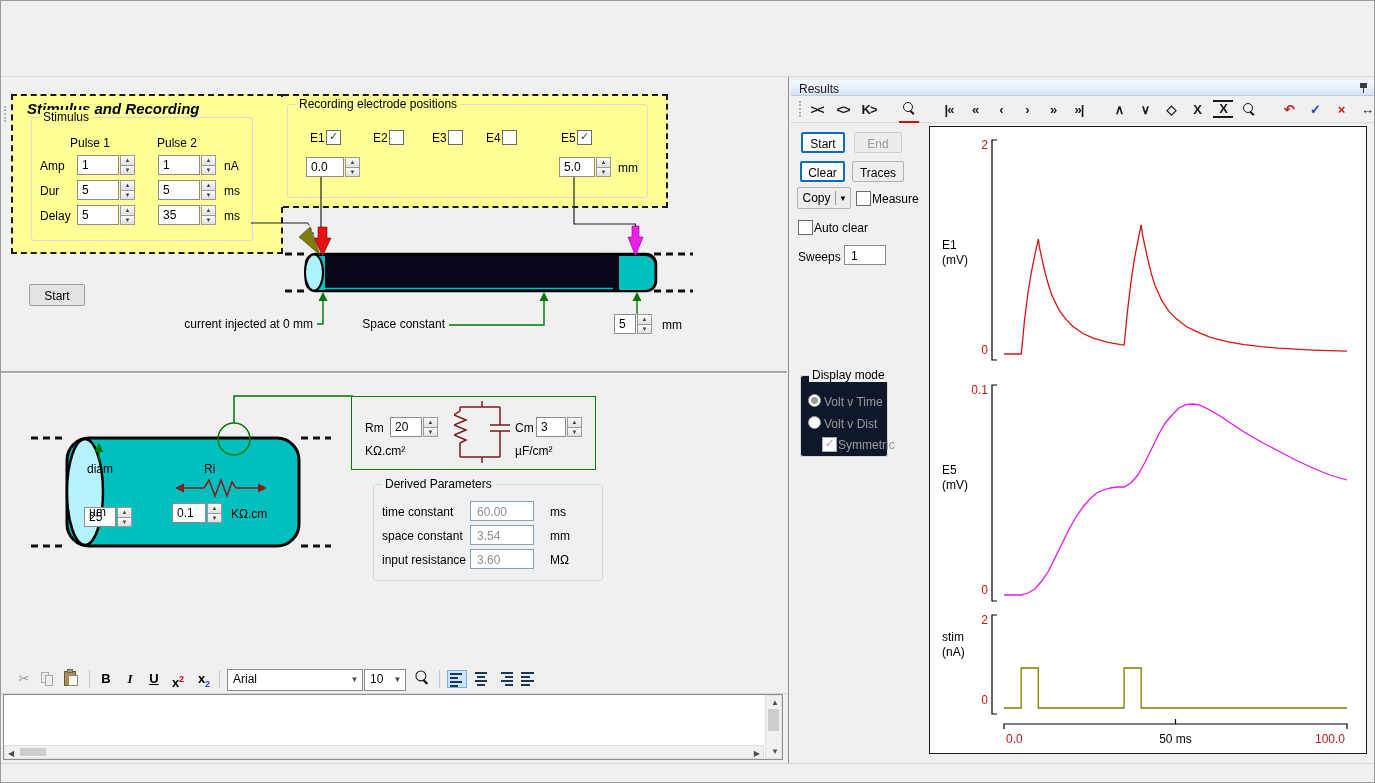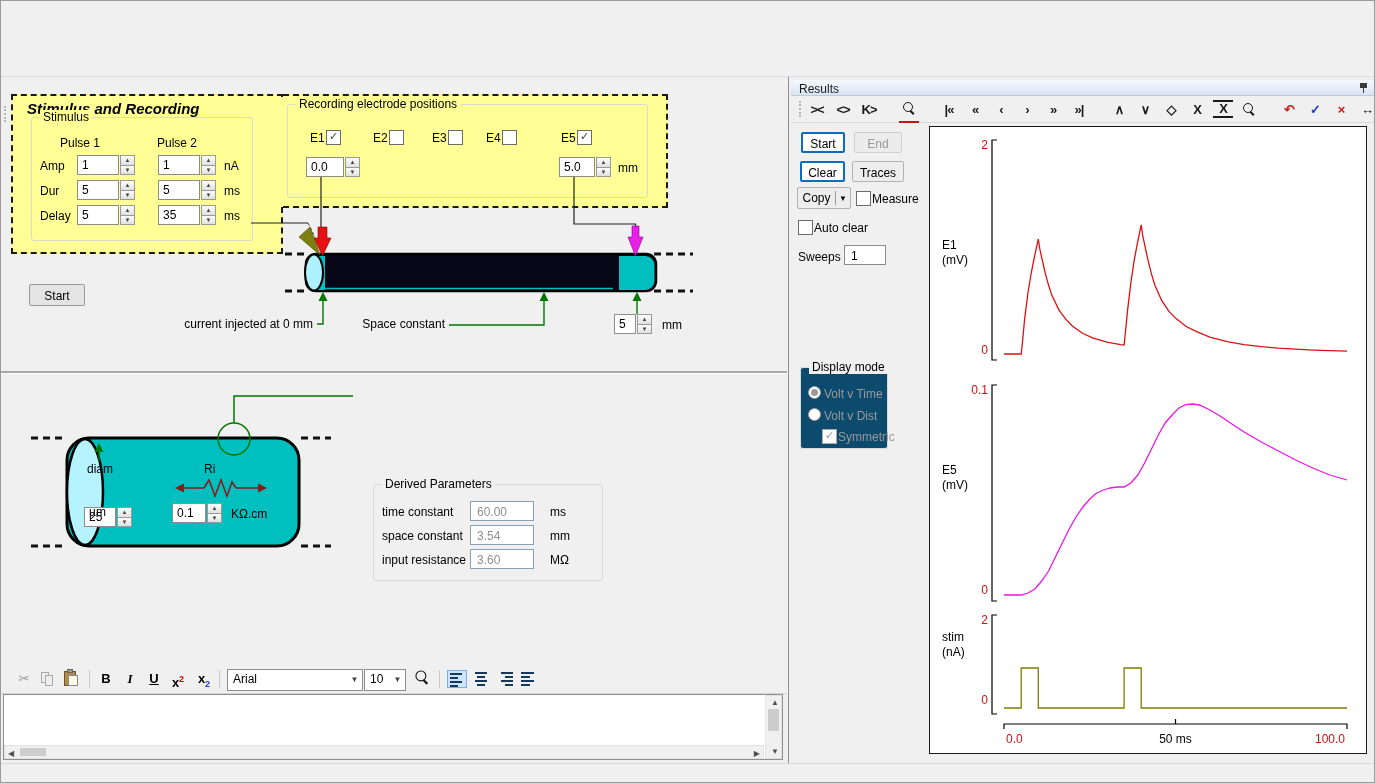--- a/index.html
+++ b/index.html
@@ -112,21 +112,21 @@
   </div>
 
   <div class="ypanel" style="left:10px;top:93px;width:272px;height:160px;z-index:2"></div>
   <div class="ypanel" style="left:282px;top:93px;width:385px;height:114px;border-left:none;z-index:2"></div>
   <div class="abs" style="left:278px;top:96px;width:8px;height:108px;background:#ffff96;z-index:3"></div>
 
   <div class="abs ytitle" style="left:26px;top:99px;z-index:4">Stimulus and Recording</div>
 
   <div class="gb" style="left:30px;top:116px;width:220px;height:122px;z-index:4">
     <span class="lg" style="background:#ffff96">Stimulus</span>
-    <div class="lbl" style="left:28px;top:18px">Pulse 1</div>
+    <div class="lbl" style="left:38px;top:18px">Pulse 1</div>
     <div class="lbl" style="left:125px;top:18px">Pulse 2</div>
 
     <div class="lbl" style="left:8px;top:41px">Amp</div>
     <div class="sp" style="left:45px;top:37px;width:58px">
         <span class="v">1</span>
         <span class="b">
           <i>▲</i>
           <i>▼</i>
         </span>
       </div>
@@ -300,20 +300,46 @@
   <div class="abs lbl" style="left:203px;top:461px;z-index:5">Ri</div>
   <div class="sp" style="left:171px;top:502px;width:50px;z-index:5">
       <span class="v">0.1</span>
       <span class="b">
         <i>▲</i>
         <i>▼</i>
       </span>
     </div>
   <div class="abs lbl" style="left:230px;top:506px;z-index:5">KΩ.cm</div>
 
+  <div class="abs" style="left:350px;top:395px;width:243px;height:72px;border:1.5px solid #008000;background:#f0f0f0;z-index:5">
+    <div class="lbl" style="left:13px;top:24px">Rm</div>
+    <div class="sp" style="left:38px;top:20px;width:48px">
+        <span class="v">20</span>
+        <span class="b">
+          <i>▲</i>
+          <i>▼</i>
+        </span>
+      </div>
+    <div class="lbl" style="left:13px;top:47px">KΩ.cm²</div>
+    <svg class="abs" style="left:102px;top:4px" width="56" height="62">
+      <g stroke="#7b1a1a" stroke-width="1.5" fill="none">
+        <path d="M28 0 V6 M6 6 H46 M28 56 V62 M6 56 H46 M6 6 V10 M6 42 V56 M46 6 V24 M46 30 V56 M36 24 H56 M36 30 H56"></path>
+        <polyline points="6,10 0,14 12,19 0,24 12,29 0,34 12,39 6,42"></polyline>
+      </g>
+    </svg>
+    <div class="lbl" style="left:163px;top:24px">Cm</div>
+    <div class="sp" style="left:184px;top:20px;width:46px">
+        <span class="v">3</span>
+        <span class="b">
+          <i>▲</i>
+          <i>▼</i>
+        </span>
+      </div>
+    <div class="lbl" style="left:163px;top:47px">µF/cm²</div>
+  </div>
 
   <div class="gb" style="left:372px;top:483px;width:228px;height:95px;background:#f0f0f0;z-index:5">
     <span class="lg" style="background:#f0f0f0">Derived Parameters</span>
     <div class="lbl" style="left:8px;top:20px">time constant</div>
     <div class="abs" style="left:96px;top:16px;width:64px;height:20px;background:#fff;border:1px solid #8aa0b5;font-size:12px;color:#8f8f8f;padding:3px 0 0 6px;box-sizing:border-box">60.00</div>
     <div class="lbl" style="left:176px;top:20px">ms</div>
     <div class="lbl" style="left:8px;top:44px">space constant</div>
     <div class="abs" style="left:96px;top:40px;width:64px;height:20px;background:#fff;border:1px solid #8aa0b5;font-size:12px;color:#8f8f8f;padding:3px 0 0 6px;box-sizing:border-box">3.54</div>
     <div class="lbl" style="left:176px;top:44px">mm</div>
     <div class="lbl" style="left:8px;top:68px">input resistance</div>
@@ -436,21 +462,21 @@
       <span style="width:1px;height:14px;background:#9a9a9a"></span>
       <span style="width:14px;font-size:8px">▼</span>
     </div>
     <div class="cb" style="left:63px;top:68px"></div>
     <div class="lbl" style="left:79px;top:69px">Measure</div>
     <div class="cb" style="left:5px;top:97px"></div>
     <div class="lbl" style="left:21px;top:98px">Auto clear</div>
     <div class="lbl" style="left:5px;top:127px">Sweeps</div>
     <div class="abs" style="left:51px;top:122px;width:42px;height:20px;background:#fff;border:1px solid #8c8c8c;font-size:12px;padding:3px 0 0 6px;box-sizing:border-box">1</div>
 
-    <div class="gb" style="left:7px;top:244px;width:86px;height:80px;background:#0c4a6e">
+    <div class="gb" style="left:7px;top:252px;width:86px;height:80px;background:#0f172a">
       <span class="lg" style="background:#f0f0f0">Display mode</span>
       <div class="rad checked" style="left:7px;top:18px"></div>
       <div class="lbl" style="left:23px;top:19px;color:#9a9a9a">Volt v Time</div>
       <div class="rad" style="left:7px;top:40px"></div>
       <div class="lbl" style="left:23px;top:41px;color:#9a9a9a">Volt v Dist</div>
       <div class="cb dis checked" style="left:21px;top:61px"></div>
       <div class="lbl" style="left:37px;top:62px;color:#9a9a9a">Symmetric</div>
     </div>
   </div>
 

